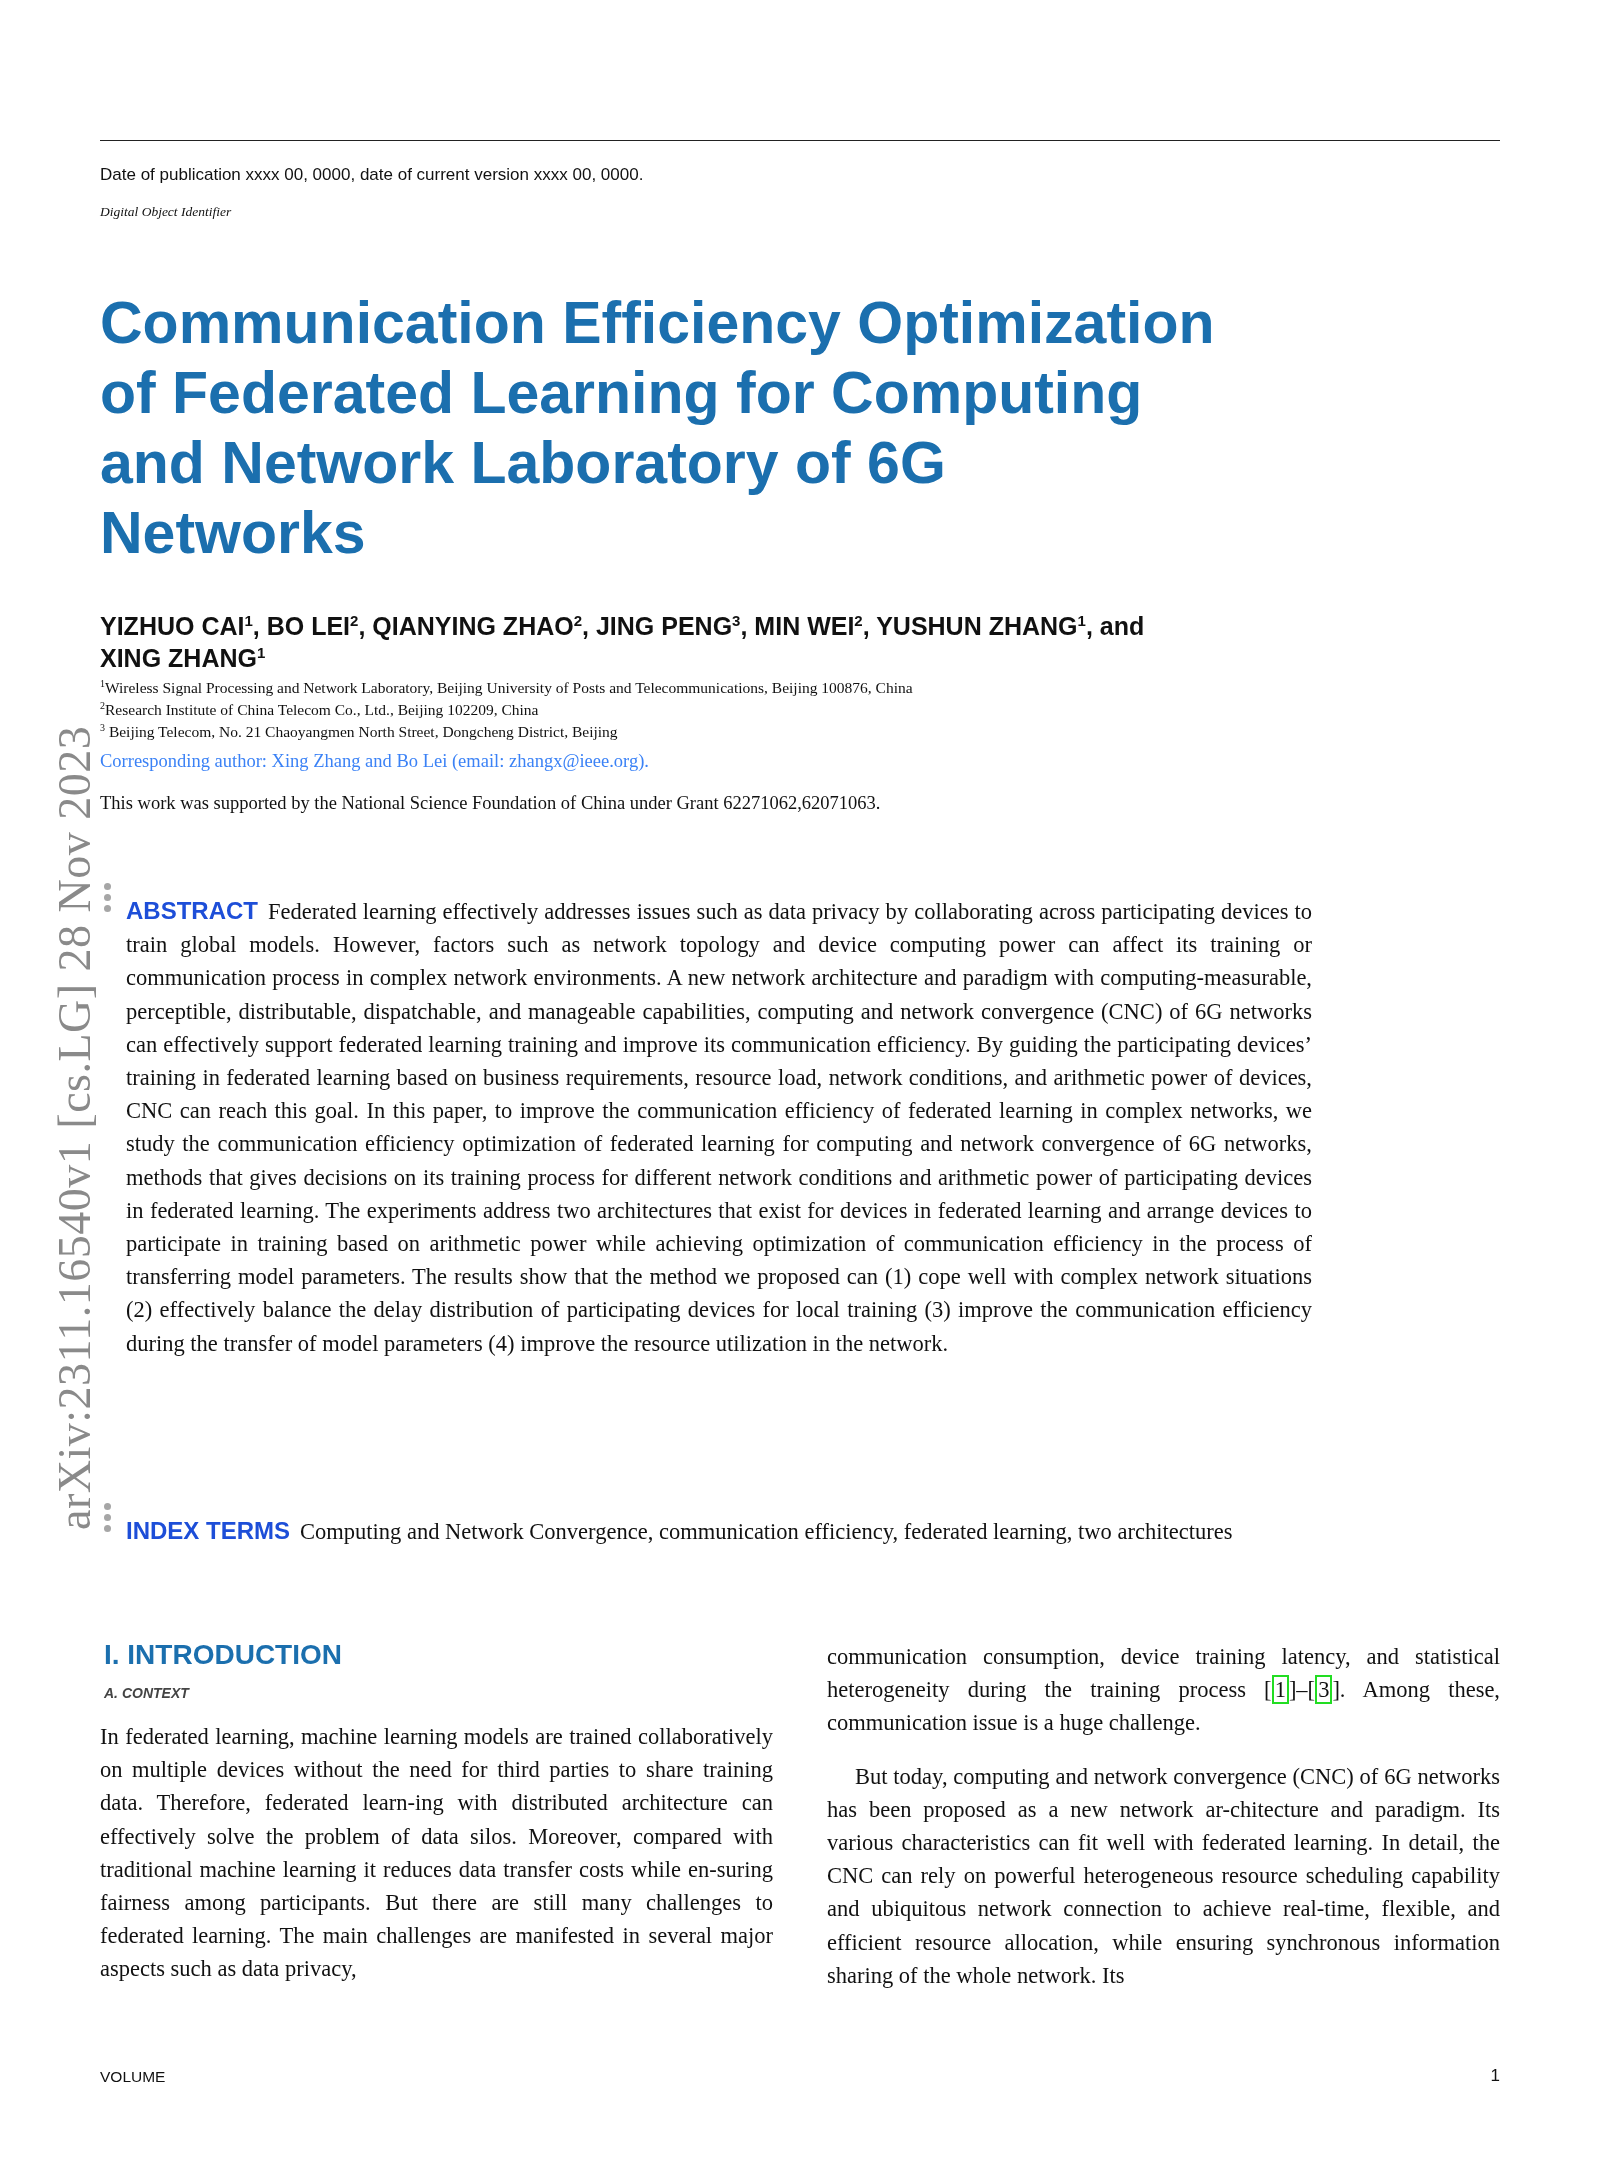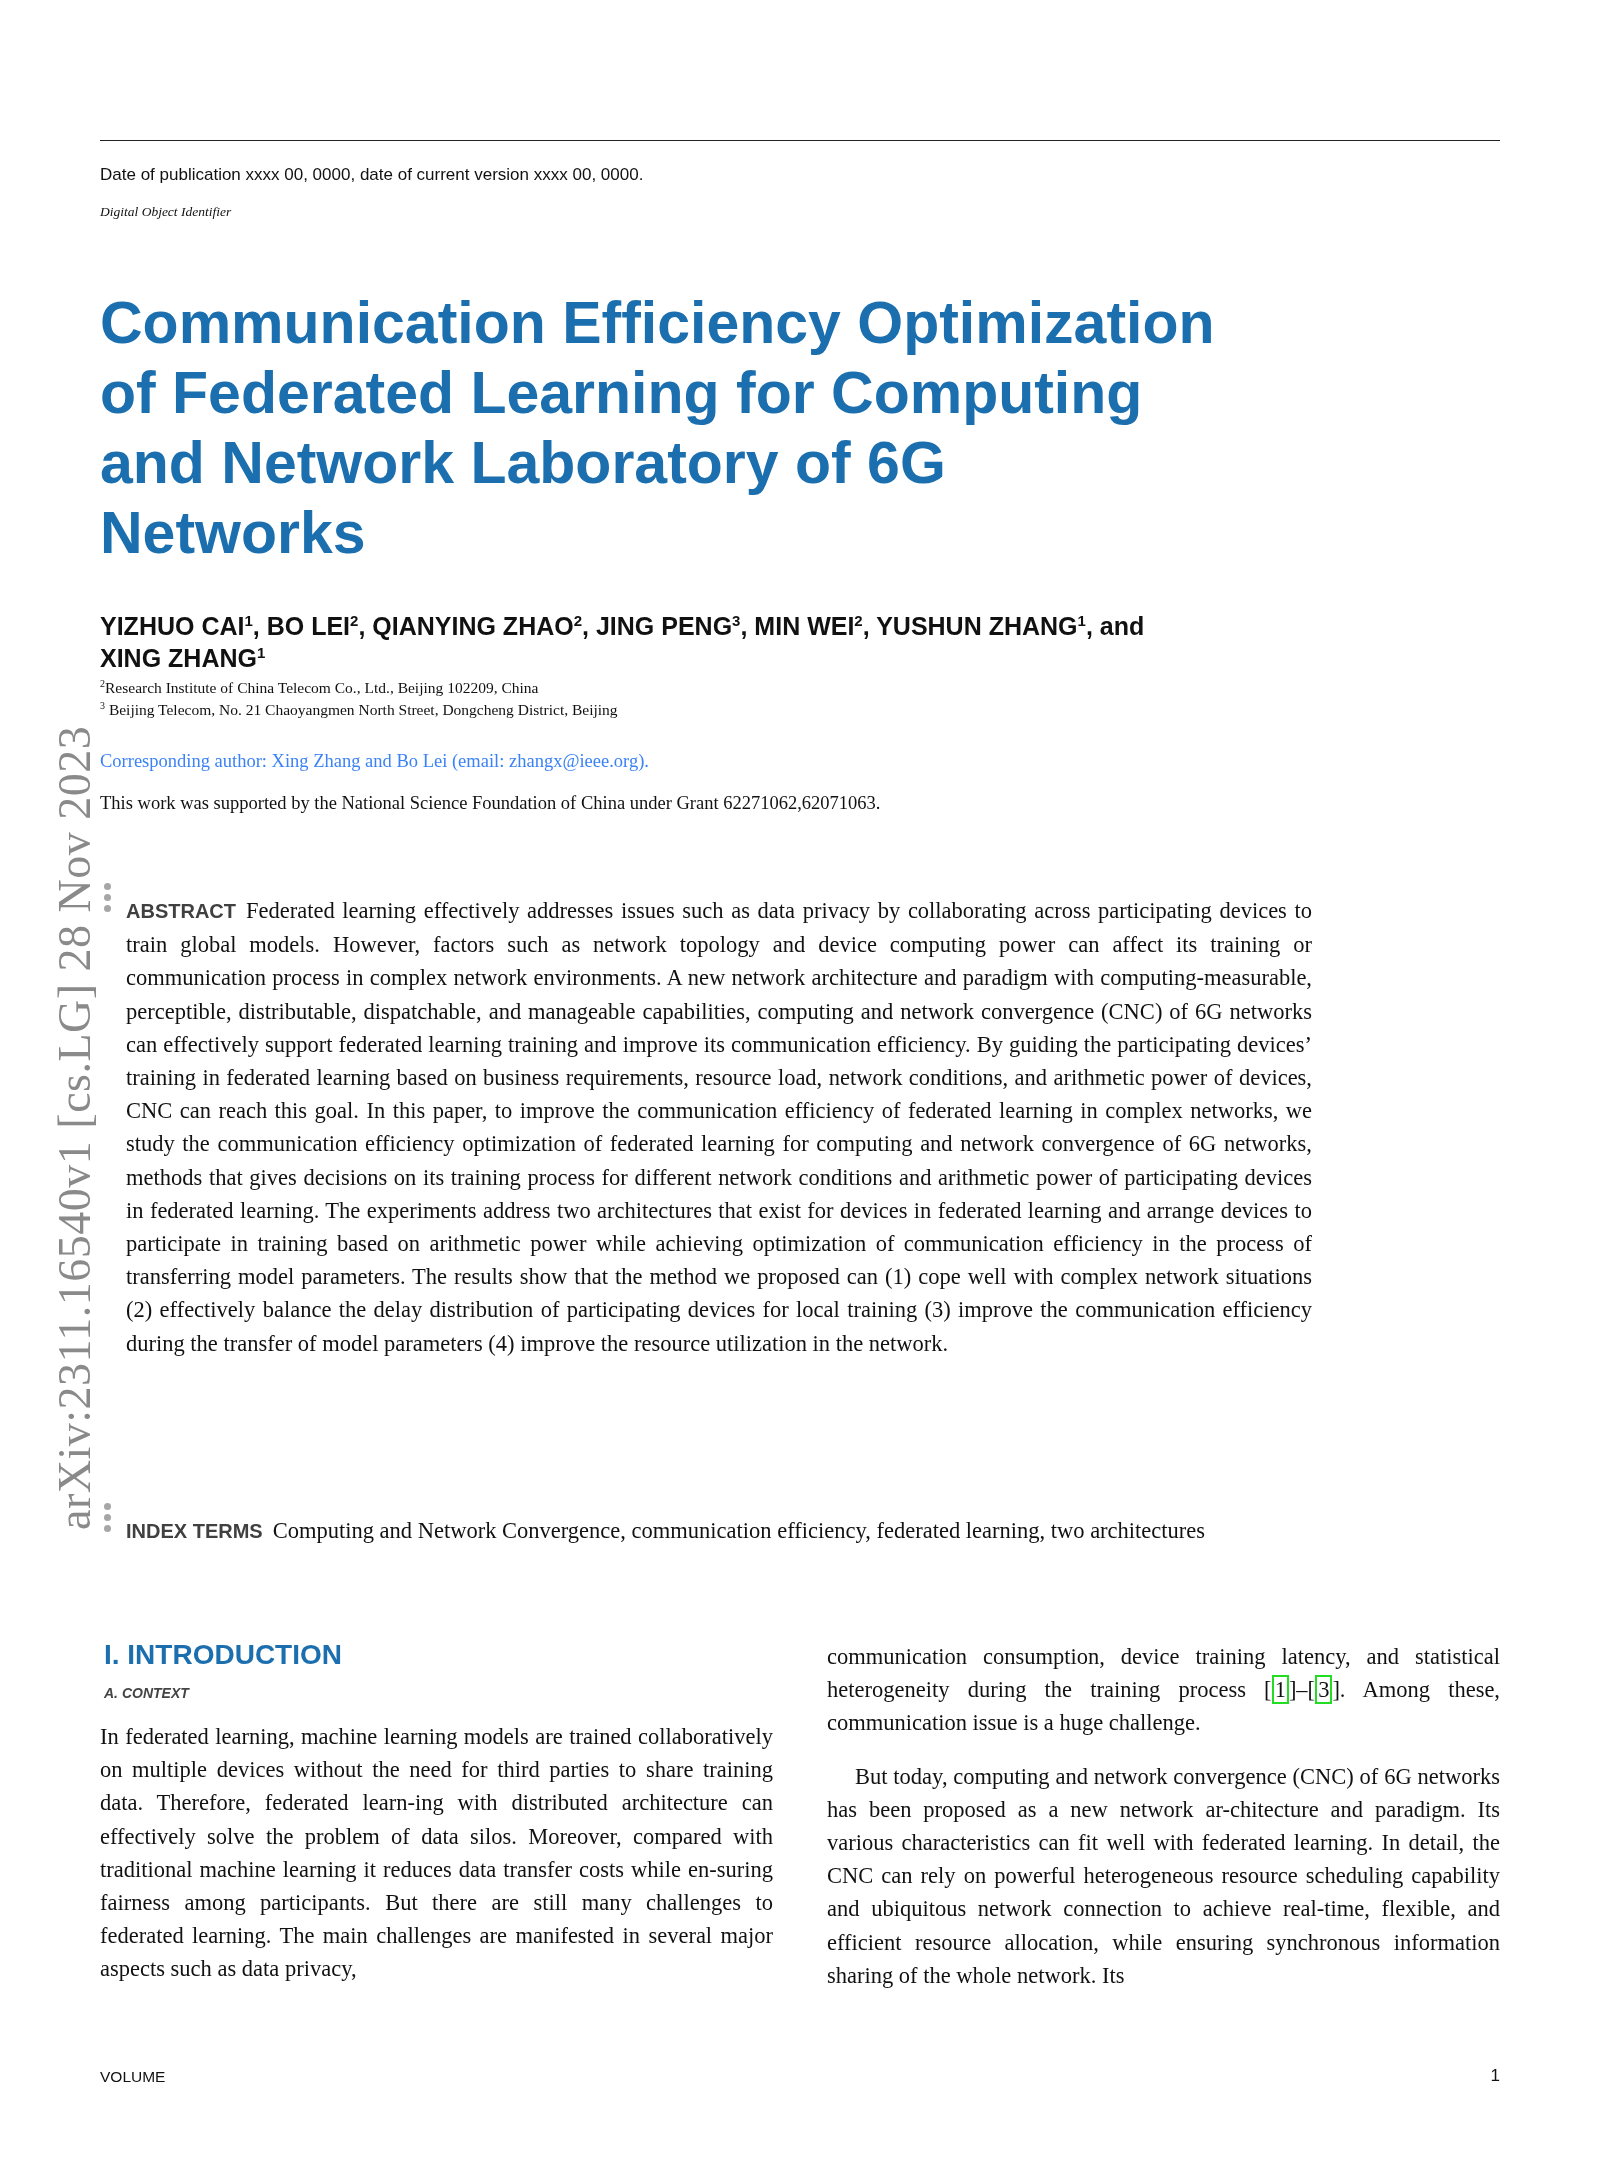--- a/index.html
+++ b/index.html
@@ -12,21 +12,21 @@
   .authors { position: absolute; left: 100px; top: 610px; width: 1240px; font-family: "Liberation Sans", sans-serif; font-weight: bold; font-size: 25px; line-height: 32px; color: #111; }
   .authors sup { font-size: 15px; vertical-align: super; line-height: 0; }
   .affils { position: absolute; left: 100px; top: 677px; font-family: "Liberation Serif", serif; font-size: 15.5px; line-height: 22px; color: #111; }
   .affils sup { font-size: 10px; line-height: 0; }
   .corr { position: absolute; left: 100px; top: 751px; font-family: Liberation Serif, serif; font-size: 18.5px; color: #3b82f6; }
   .funding { position: absolute; left: 100px; top: 793px; font-family: "Liberation Serif", serif; font-size: 18.5px; color: #111; }
   .arxiv { position: absolute; left: 48px; top: 1530px; transform-origin: 0 0; transform: rotate(-90deg); white-space: nowrap; font-family: "Liberation Serif", serif; font-size: 46px; color: #8a8a8a; letter-spacing: 0.5px; }
   .dots { position: absolute; left: 104px; width: 7px; }
   .dots i { display: block; width: 7px; height: 7px; border-radius: 50%; background: #a6a6a6; margin-bottom: 4px; }
   .abstract { position: absolute; left: 126px; top: 894px; width: 1186px; font-family: "Liberation Serif", serif; font-size: 22.5px; line-height: 33.2px; text-align: justify; color: #111; }
-  .kw { font-family: "Liberation Sans", sans-serif; font-weight: bold; color: #404040; font-size: 20px; margin-right: 10px; }
+  .kw { font-family: "Liberation Sans", sans-serif; font-weight: bold; color: #1d4ed8; font-size: 24px; margin-right: 10px; }
   .index-terms { position: absolute; left: 126px; top: 1514px; width: 1186px; font-family: "Liberation Serif", serif; font-size: 22.5px; line-height: 33px; color: #111; }
   .col { position: absolute; top: 1640px; width: 673px; font-family: "Liberation Serif", serif; font-size: 22.5px; line-height: 33.2px; text-align: justify; color: #111; }
   .col-left { left: 100px; }
   .col-right { left: 827px; }
   .sec-head { font-family: "Liberation Sans", sans-serif; font-weight: bold; font-size: 28px; color: #1b6fae; margin: 0 0 8px 4px; line-height: 30px; }
   .subsec-head { font-family: "Liberation Sans", sans-serif; font-weight: bold; font-style: italic; font-size: 14px; color: #444; margin: 0 0 12px 4px; line-height: 30px; }
   .col p { margin: 0; }
   .col p.indent { text-indent: 28px; margin-top: 20px; }
   .cite { border: 2px solid #22dd22; padding: 0 1px; line-height: 1; }
   .footer-vol { position: absolute; left: 100px; top: 2068px; font-family: "Liberation Sans", sans-serif; font-size: 15.5px; color: #111; }
@@ -46,20 +46,21 @@
   <span>of Federated Learning for Computing</span>
   <span>and Network Laboratory of 6G</span>
   <span>Networks</span>
 </h1>
 
 <div class="authors">
   <span>YIZHUO CAI</span><sup>1</sup><span>, </span><span>BO LEI</span><sup>2</sup><span>, </span><span>QIANYING ZHAO</span><sup>2</sup><span>, </span><span>JING PENG</span><sup>3</sup><span>, </span><span>MIN WEI</span><sup>2</sup><span>, </span><span>YUSHUN ZHANG</span><sup>1</sup><span>, and</span><br><span>XING ZHANG</span><sup>1</sup>
 </div>
 
 <div class="affils">
+  <div><sup>1</sup><span>Wireless Signal Processing and Network Laboratory, Beijing University of Posts and Telecommunications, Beijing 100876, China</span></div>
   <div><sup>2</sup><span>Research Institute of China Telecom Co., Ltd., Beijing 102209, China</span></div>
   <div><sup>3</sup><span> Beijing Telecom, No. 21 Chaoyangmen North Street, Dongcheng District, Beijing</span></div>
 </div>
 
 <div class="corr">Corresponding author: Xing Zhang and Bo Lei (email: zhangx@ieee.org).</div>
 <div class="funding">This work was supported by the National Science Foundation of China under Grant 62271062,62071063.</div>
 
 <div class="dots" style="top:883px;">
     <i></i>
     <i></i>

